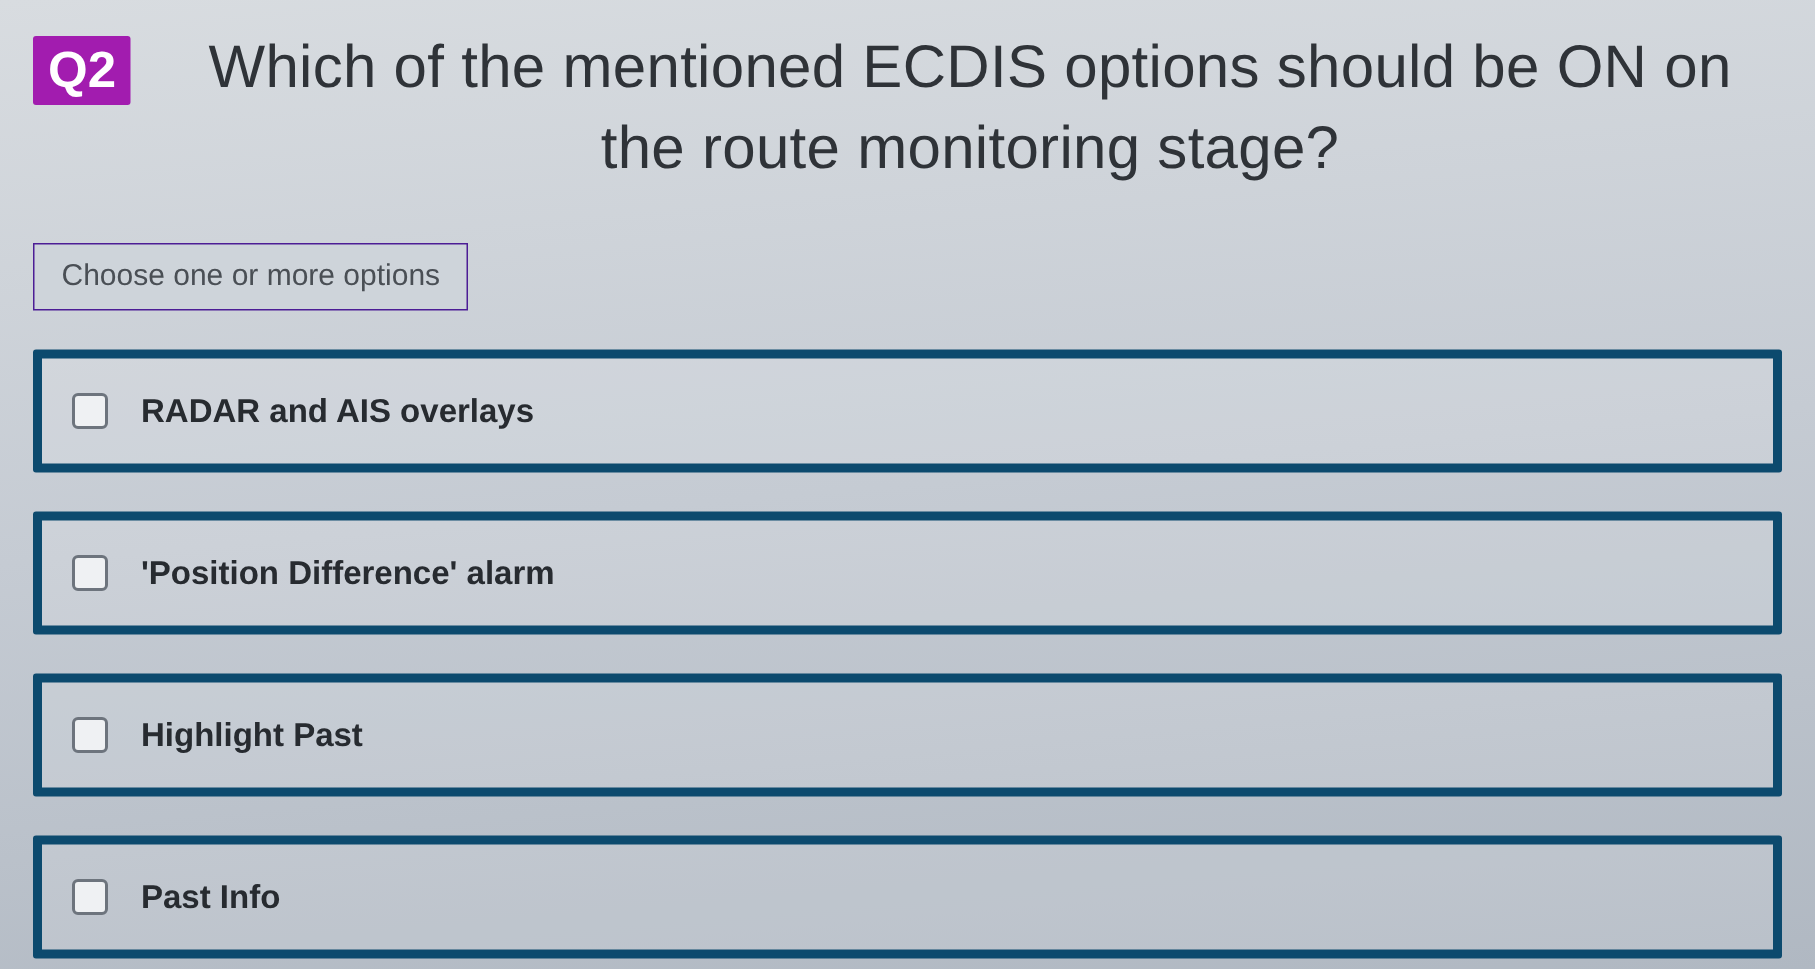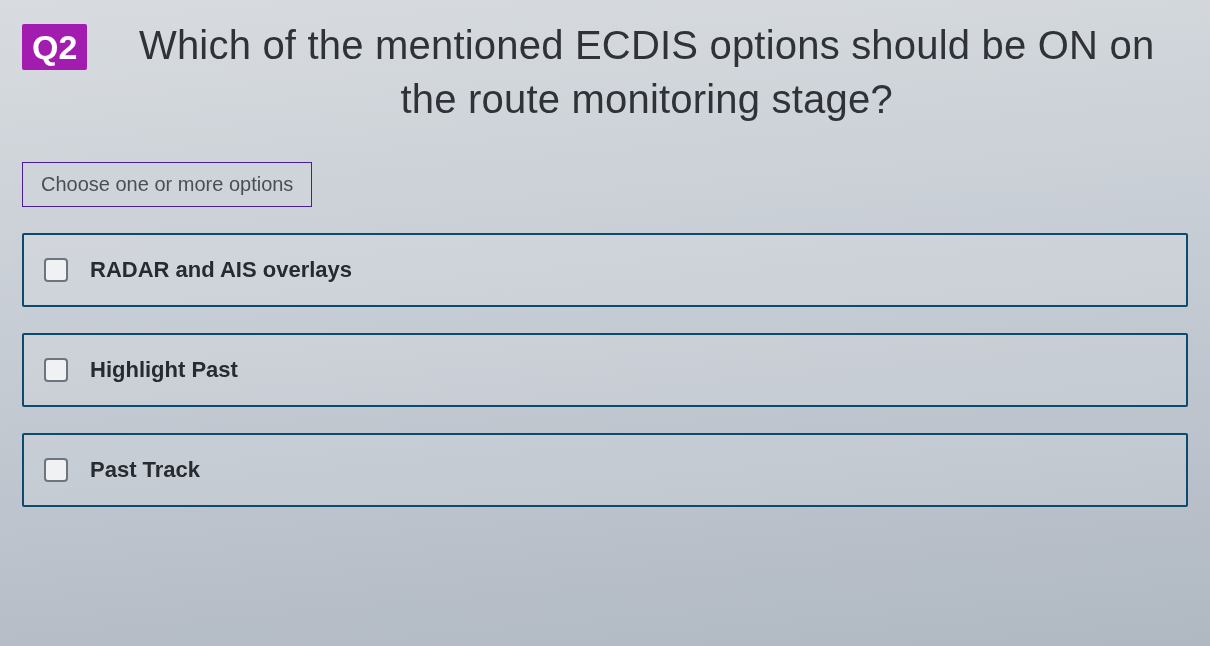--- a/index.html
+++ b/index.html
@@ -54,21 +54,21 @@
       padding: 10px 18px;
       font-size: 20px;
       color: #4a4f55;
     }
 
     .options-wrap {
       margin-top: 26px;
     }
 
     .option-row {
-      border: 2px solid #0c4a6e;
+      border: 6px solid #0c4a6e;
       background: rgba(255,255,255,0.12);
       padding: 22px 20px;
       margin-bottom: 26px;
       display: flex;
       align-items: center;
       border-radius: 2px;
       cursor: pointer;
     }
 
     .checkbox-box {
@@ -99,27 +99,31 @@
 
 <div class="instruction-block">Choose one or more options</div>
 
 <div class="options-wrap">
 
   <label class="option-row">
     <span class="checkbox-box"></span>
     <span class="option-label">RADAR and AIS overlays</span>
   </label>
 
+  <label class="option-row">
+    <span class="checkbox-box"></span>
+    <span class="option-label">'Position Difference' alarm</span>
+  </label>
 
   <label class="option-row">
     <span class="checkbox-box"></span>
     <span class="option-label">Highlight Past</span>
   </label>
 
   <label class="option-row">
     <span class="checkbox-box"></span>
-    <span class="option-label">Past Track</span>
+    <span class="option-label">Past Info</span>
   </label>
 
 </div>
 
 
 
 
 </body></html>

